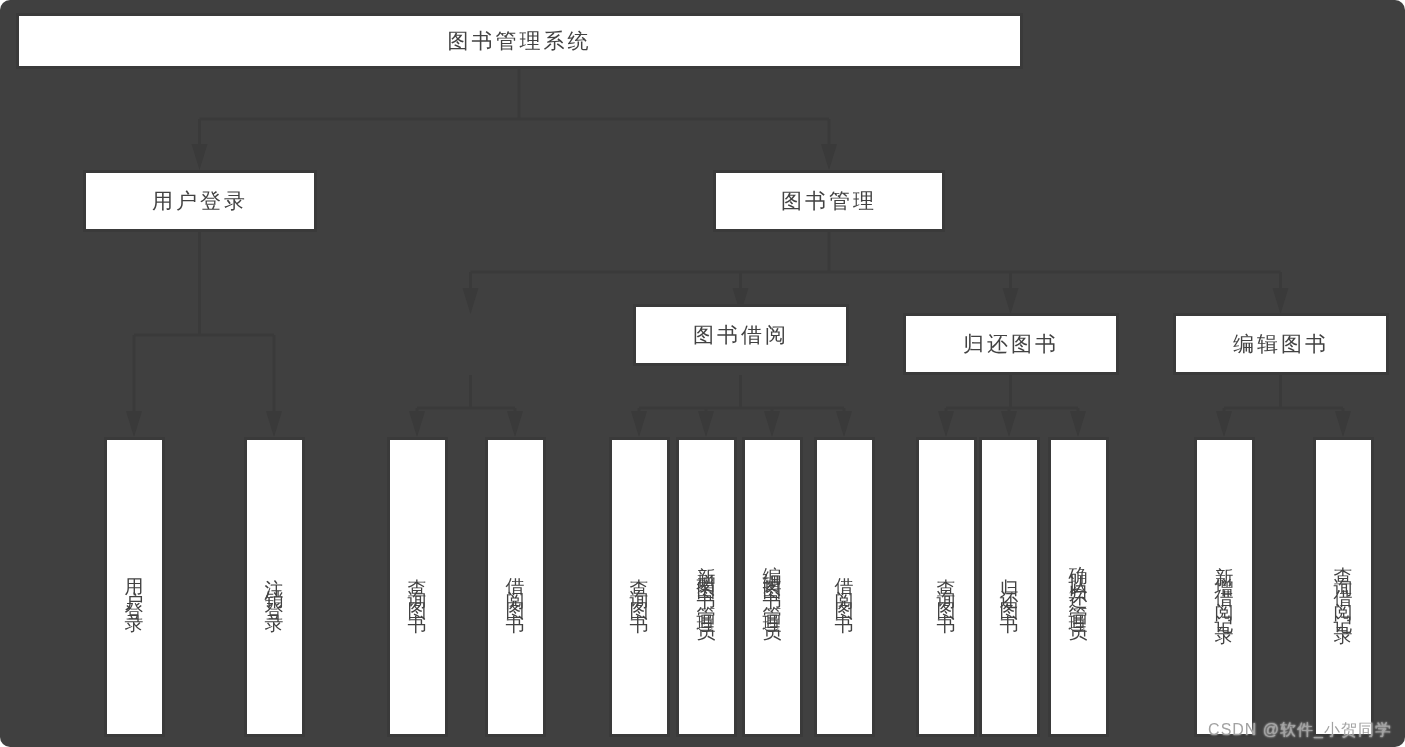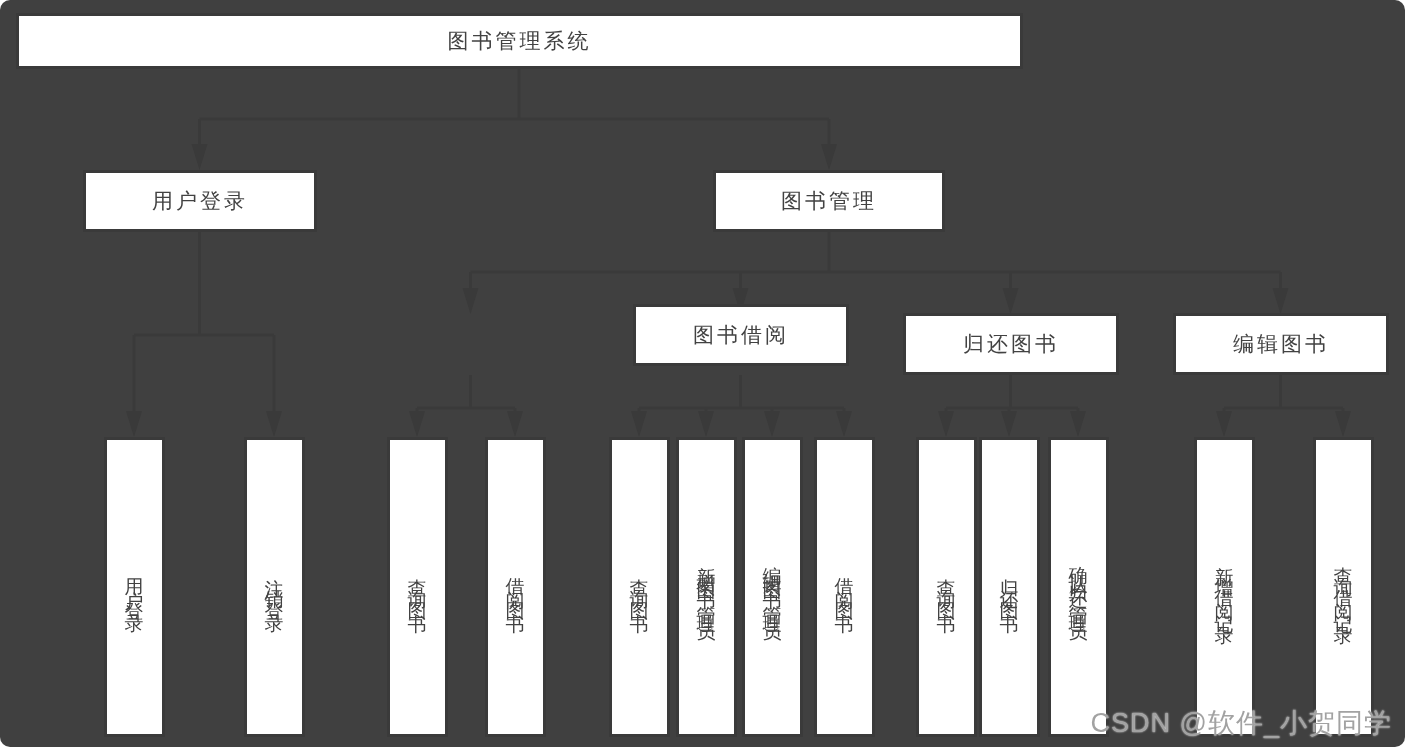--- a/index.html
+++ b/index.html
@@ -46,21 +46,21 @@
     font-size: 19px;
     letter-spacing: 12px;
     line-height: 1;
     color: #424242;
   }
 
   .watermark {
     position: absolute;
     right: 13px;
     bottom: 6px;
-    font-size: 27px;
+    font-size: 16px;
     color: #a2a2a2;
     letter-spacing: 1px;
     white-space: nowrap;
     text-shadow: 0 0 2px #ffffff;
     margin-top: 44px;
   }
 </style>
 </head>
 <body>
 

